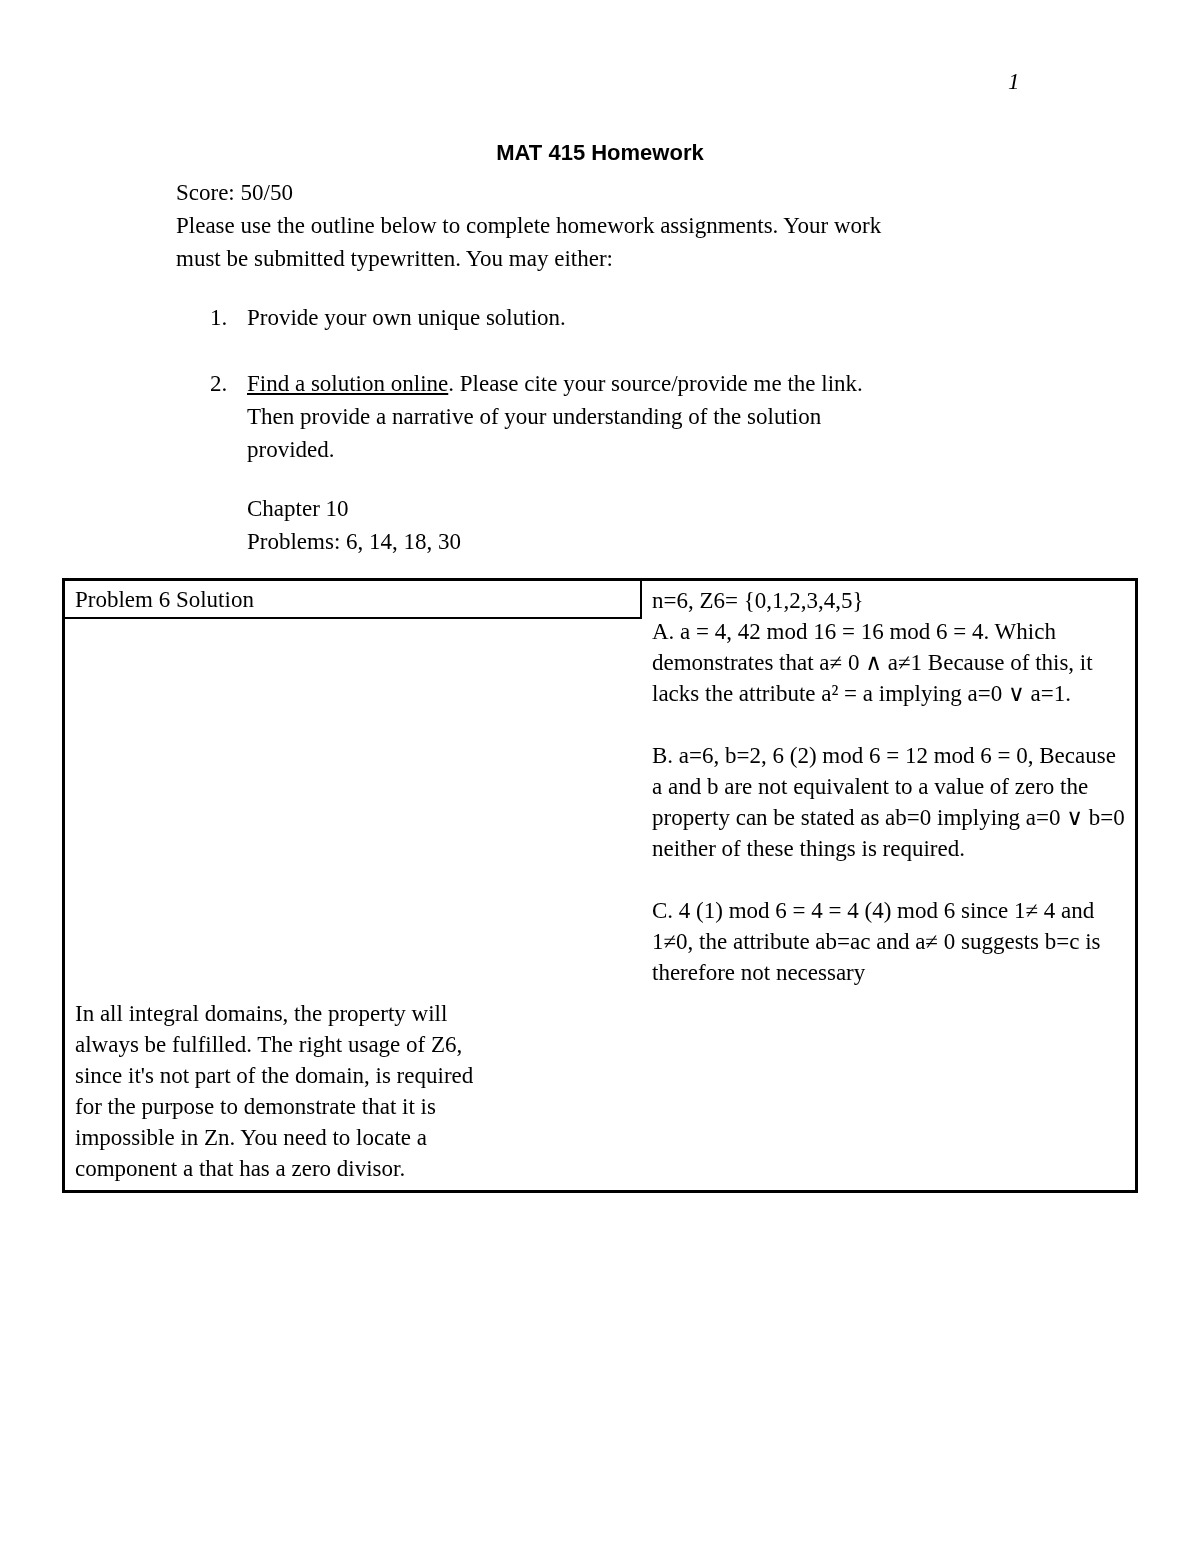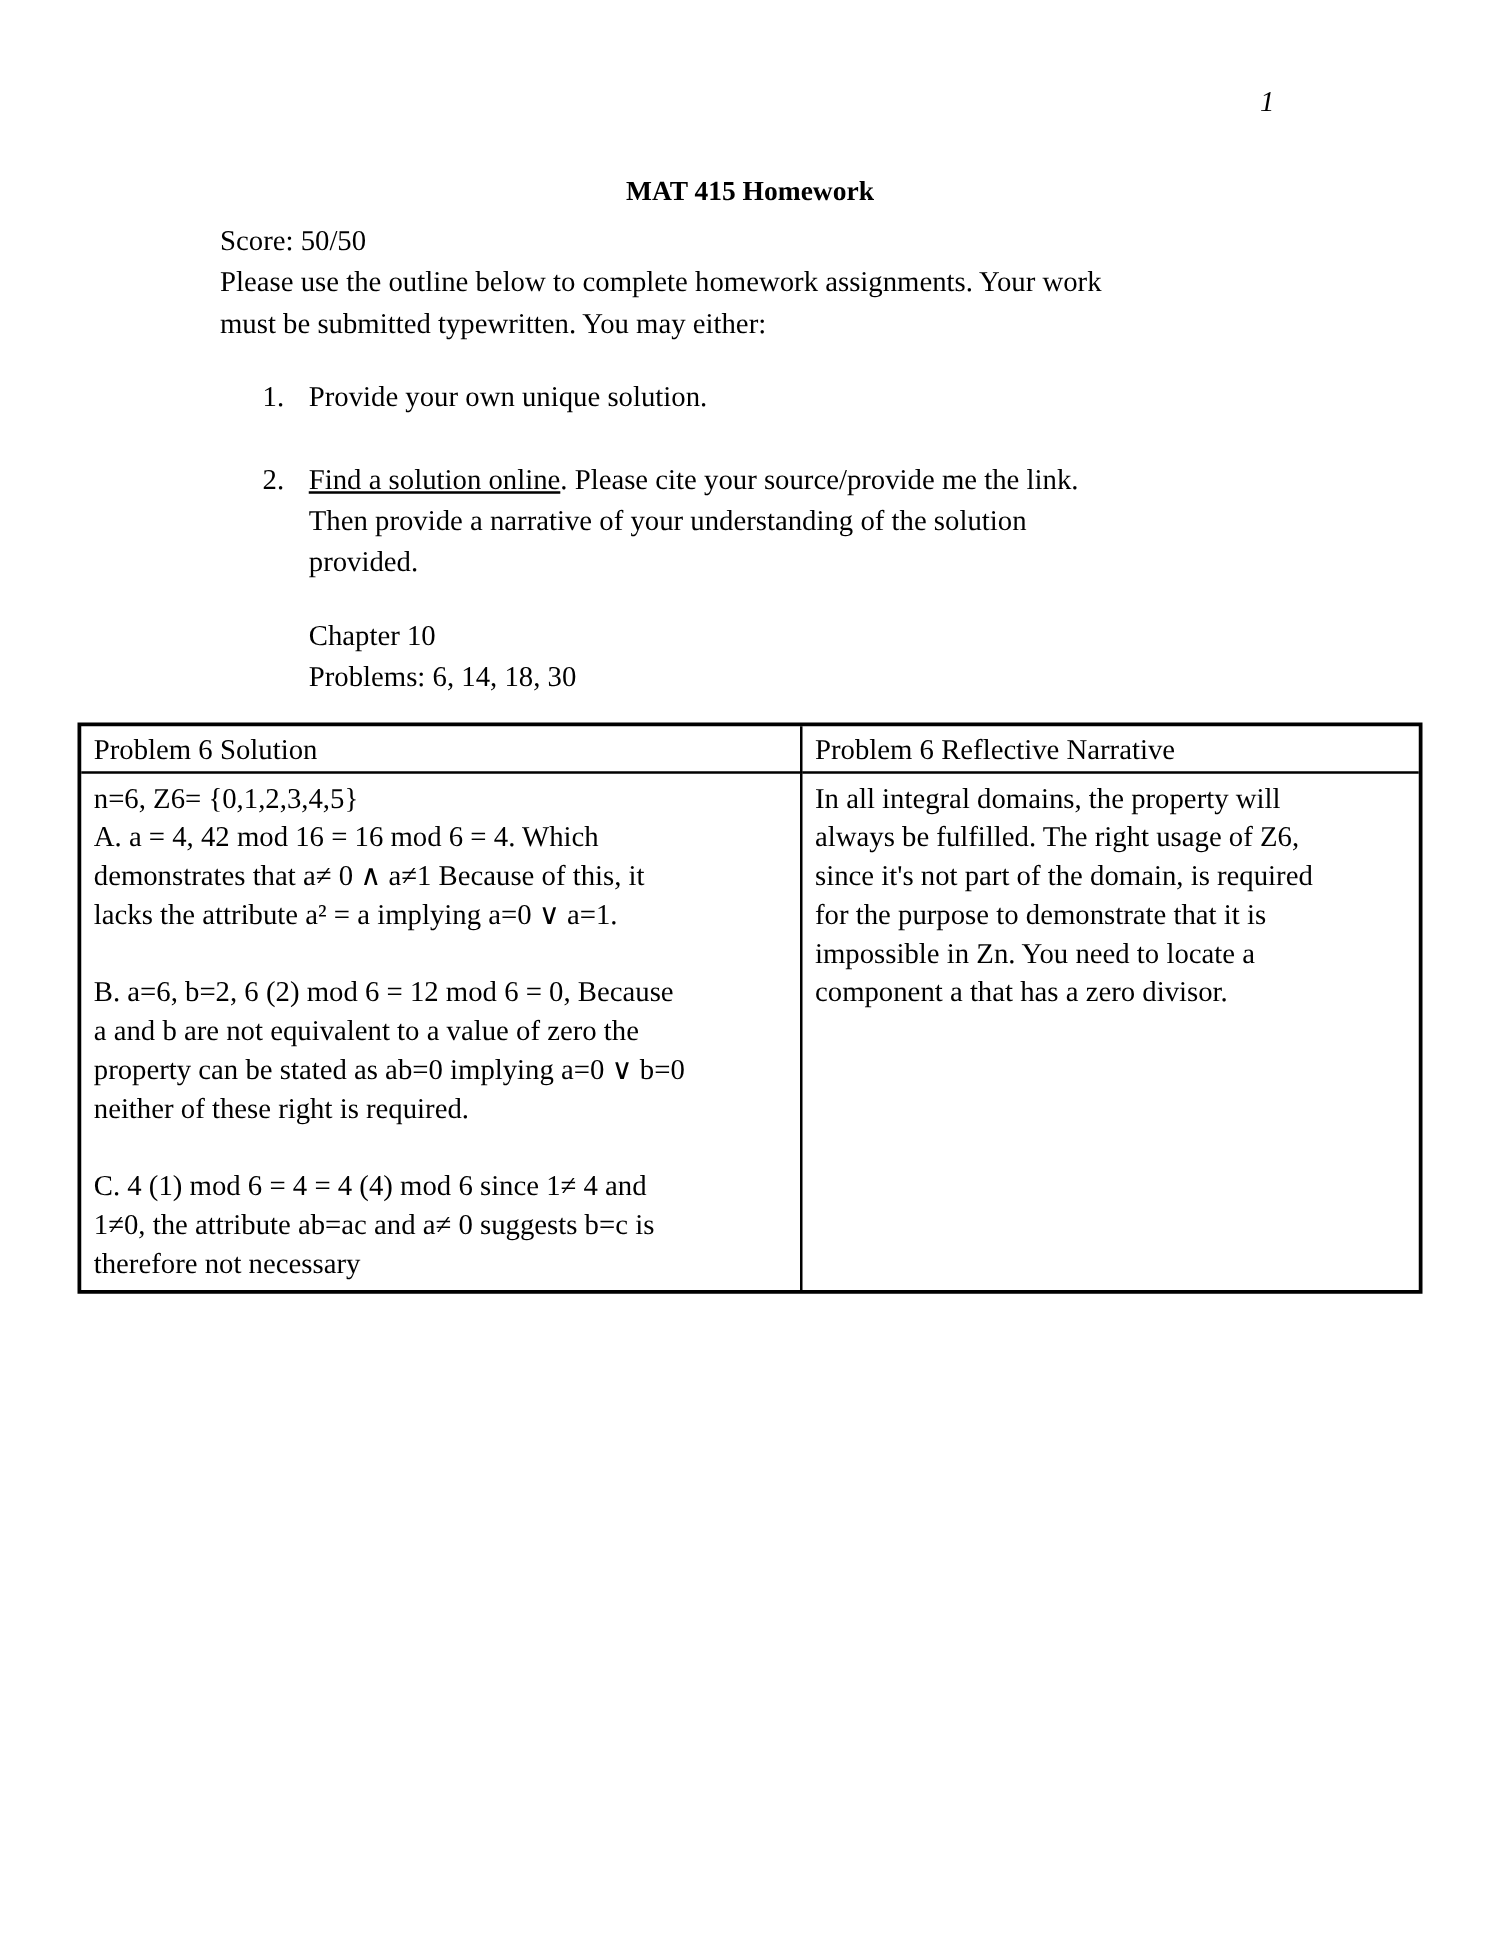--- a/index.html
+++ b/index.html
@@ -18,21 +18,21 @@
     top: 68px;
     left: 1008px;
     font-style: italic;
     font-size: 23px;
     line-height: 28px;
   }
   .doc-title {
     margin: 0;
     padding-top: 140px;
     text-align: center;
-    font-family: Liberation Serif, serif;
+    font-family: Liberation Sans, sans-serif;
     font-weight: bold;
     font-size: 22px;
     line-height: 26px;
   }
   .intro {
     margin: 10px 150px 0 176px;
     line-height: 33px;
   }
   .line { white-space: nowrap; min-height: 33px; }
   .num-list { margin-top: 26px; margin-left: 210px; }
@@ -104,32 +104,31 @@
     </div>
   </div>
 
   <div class="chapter-block">
     <div class="line">Chapter 10</div>
     <div class="line">Problems: 6, 14, 18, 30</div>
   </div>
 
   <div class="hw-table">
     <div class="th-cell col-left">Problem 6 Solution</div>
-    <div class="th-cell">Problem 6 Reflective Narrative</div>
 
     <div class="td-cell col-left">
       <div class="cell-line">n=6, Z6= {0,1,2,3,4,5}</div>
       <div class="cell-line">A. a = 4, 42 mod 16 = 16 mod 6 = 4. Which</div>
       <div class="cell-line">demonstrates that a≠ 0 ∧ a≠1 Because of this, it</div>
       <div class="cell-line">lacks the attribute a² = a implying a=0 ∨ a=1.</div>
       <div class="cell-line"></div>
       <div class="cell-line">B. a=6, b=2, 6 (2) mod 6 = 12 mod 6 = 0, Because</div>
       <div class="cell-line">a and b are not equivalent to a value of zero the</div>
       <div class="cell-line">property can be stated as ab=0 implying a=0 ∨ b=0</div>
-      <div class="cell-line">neither of these right is required.</div>
+      <div class="cell-line">neither of these things is required.</div>
       <div class="cell-line"></div>
       <div class="cell-line">C. 4 (1) mod 6 = 4 = 4 (4) mod 6 since 1≠ 4 and</div>
       <div class="cell-line">1≠0, the attribute ab=ac and a≠ 0 suggests b=c is</div>
       <div class="cell-line">therefore not necessary</div>
     </div>
 
     <div class="td-cell">
       <div class="cell-line">In all integral domains, the property will</div>
       <div class="cell-line">always be fulfilled. The right usage of Z6,</div>
       <div class="cell-line">since it's not part of the domain, is required</div>

